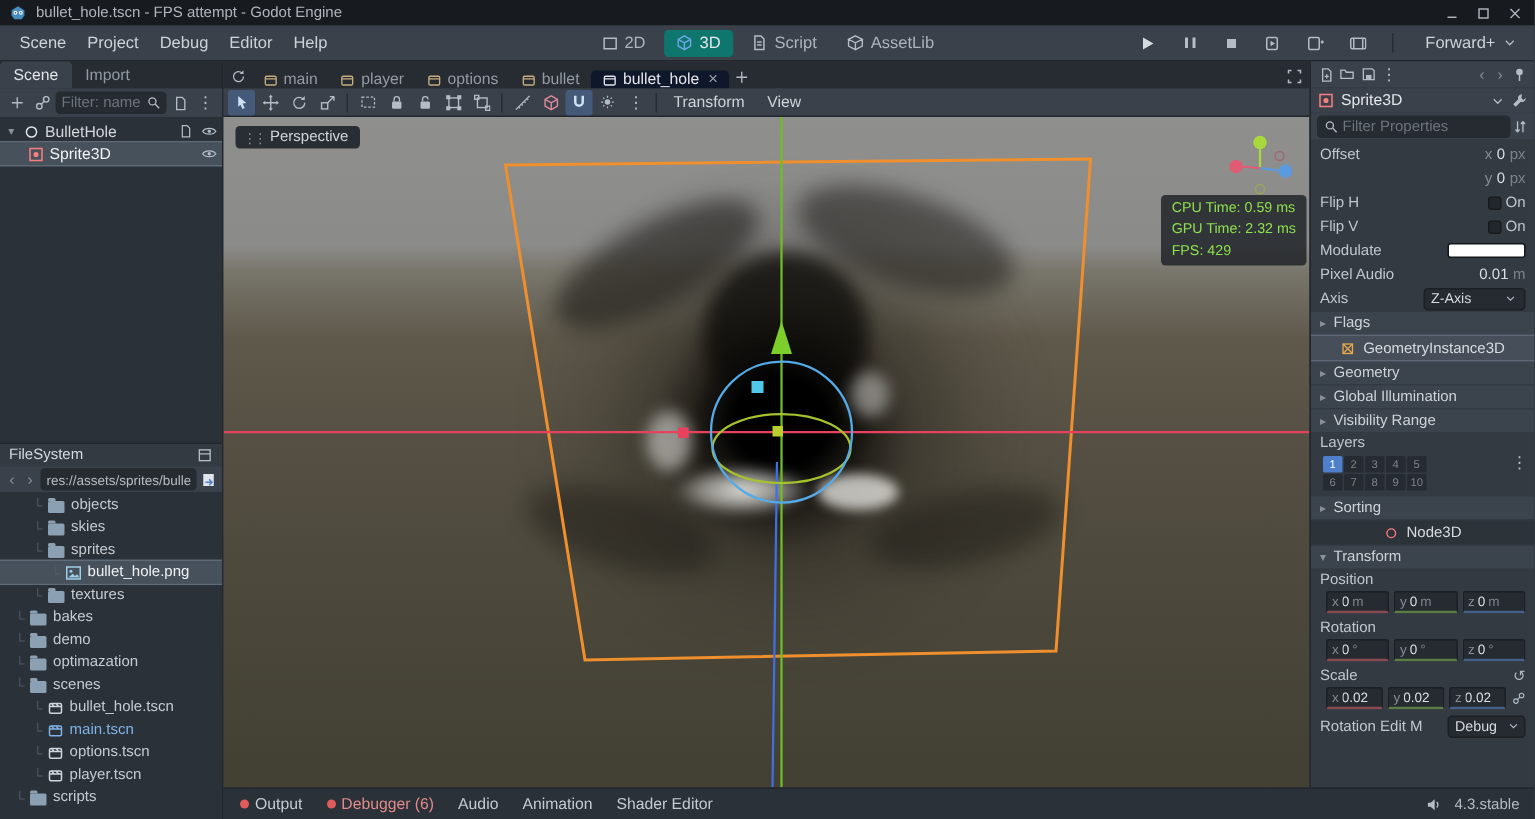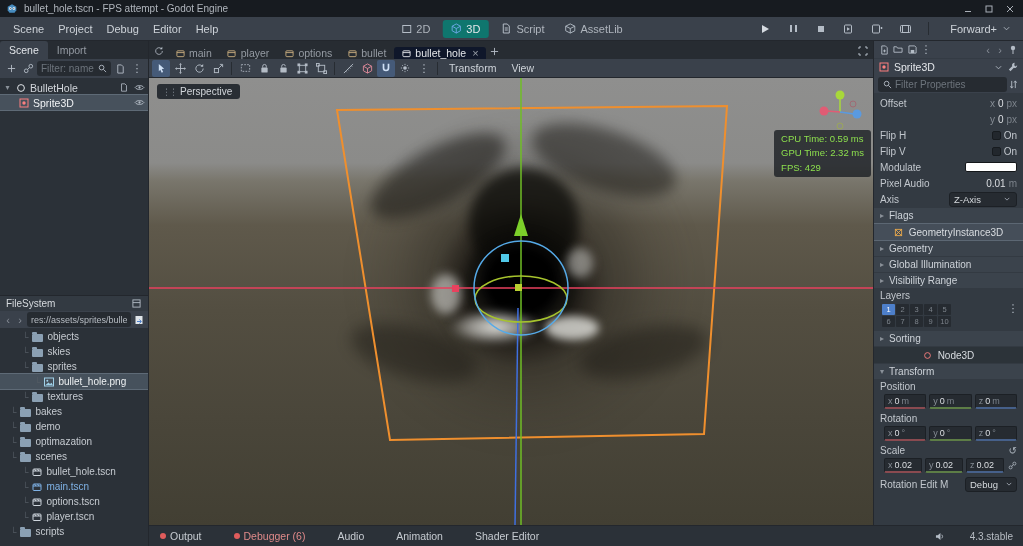--- a/index.html
+++ b/index.html
@@ -94,21 +94,21 @@
 .lgrid{display:grid;grid-template-columns:repeat(5,13px);grid-auto-rows:11px;gap:1px;margin:2px 0 3px 8px}
 .lcell{background:#262b31;color:#7c838b;font-size:7.5px;display:flex;align-items:center;justify-content:center;border-radius:1px}
 .lcell.on{background:#4d7fca;color:#fff}
 .layers-wrap{display:flex;align-items:flex-start}
 .vrow{display:flex;gap:3px;padding:1px 6px 3px 10px;align-items:center}
 .vfield{flex:1;background:#262b31;border:1px solid #1c2025;border-radius:2px;padding:1px 3px;display:flex;gap:2px;font-size:9px;align-items:center;min-width:0}
 .vfield .pnum{overflow:hidden}
 .bx{border-bottom:2px solid #8a4a50}.by{border-bottom:2px solid #5d7d46}.bz{border-bottom:2px solid #46608a}
 .revert{color:#aeb6bf;font-size:10px}
 
-.bottombar{position:absolute;left:149px;right:0;bottom:0;height:21px;background:#2b3138;border-top:1px solid #23272d;display:flex;align-items:center;padding:0 4px;gap:18px}
+.bottombar{position:absolute;left:149px;right:0;bottom:0;height:21px;background:#2b3138;border-top:1px solid #23272d;display:flex;align-items:center;padding:0 4px;gap:2px}
 .bitem{display:flex;align-items:center;gap:4px;padding:2px 7px;font-size:10.5px;color:#c6cbd1;border-radius:3px}
 .errdot{width:6px;height:6px;border-radius:50%;background:#e05c5c;flex:none}
 .version{font-size:10px;color:#b7bcc3;padding:0 6px}
 </style>
 </head>
 <body>
 
 <div class="app">
 
   <div class="titlebar">

